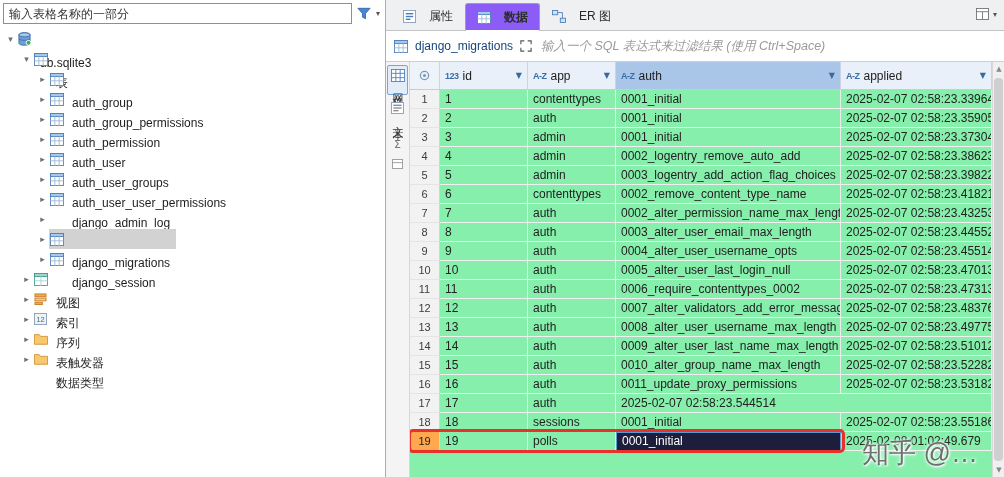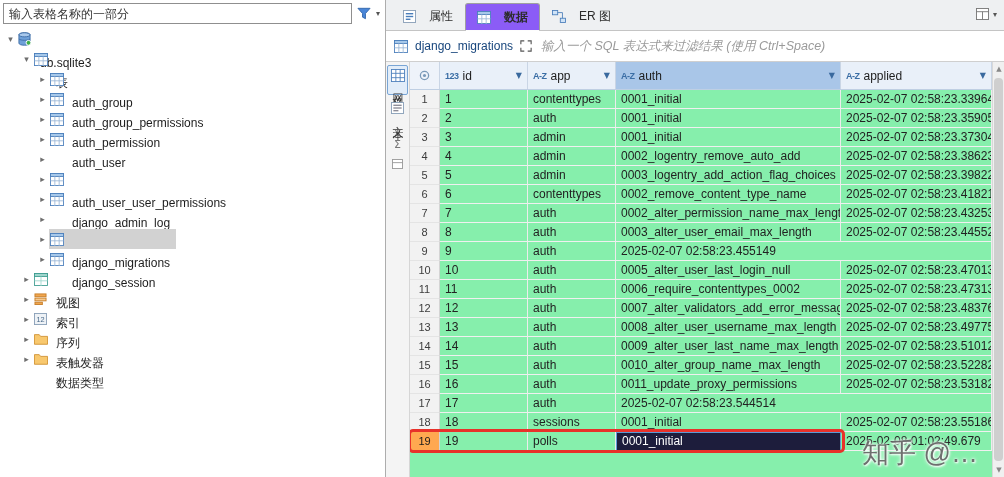--- a/index.html
+++ b/index.html
@@ -177,20 +177,32 @@
                 <line x1="5.5" y1="4" x2="5.5" y2="15" stroke="#9bb8d8"></line>
                 <line x1="10.5" y1="4" x2="10.5" y2="15" stroke="#9bb8d8"></line>
                 <line x1="0.5" y1="9" x2="15.5" y2="9" stroke="#9bb8d8"></line>
               </svg>
             </span>
             <span class="tree-label">auth_user</span>
           </span>
         </div>
         <div class="tree-row" style="padding-left: 36px;">
           <span class="caret">▸</span>
+          <span class="row-content">
+            <span class="tree-icon">
+              <svg width="14" height="13" viewBox="0 0 16 15">
+                <rect x="0.5" y="0.5" width="15" height="14" fill="#fff" stroke="#4a7ebb"></rect>
+                <rect x="0.5" y="0.5" width="15" height="3.5" fill="#a6c8ea" stroke="#4a7ebb"></rect>
+                <line x1="5.5" y1="4" x2="5.5" y2="15" stroke="#9bb8d8"></line>
+                <line x1="10.5" y1="4" x2="10.5" y2="15" stroke="#9bb8d8"></line>
+                <line x1="0.5" y1="9" x2="15.5" y2="9" stroke="#9bb8d8"></line>
+              </svg>
+            </span>
+            <span class="tree-label">auth_user_groups</span>
+          </span>
         </div>
         <div class="tree-row" style="padding-left: 36px;">
           <span class="caret">▸</span>
           <span class="row-content">
             <span class="tree-icon">
               <svg width="14" height="13" viewBox="0 0 16 15">
                 <rect x="0.5" y="0.5" width="15" height="14" fill="#fff" stroke="#4a7ebb"></rect>
                 <rect x="0.5" y="0.5" width="15" height="3.5" fill="#a6c8ea" stroke="#4a7ebb"></rect>
                 <line x1="5.5" y1="4" x2="5.5" y2="15" stroke="#9bb8d8"></line>
                 <line x1="10.5" y1="4" x2="10.5" y2="15" stroke="#9bb8d8"></line>
@@ -503,20 +515,21 @@
               <div class="num-cell">8</div>
               <div class="g-cell c-id">8</div>
               <div class="g-cell c-app">auth</div>
               <div class="g-cell c-name">0003_alter_user_email_max_length</div>
               <div class="g-cell c-applied">2025-02-07 02:58:23.445526</div>
             </div>
             <div class="g-row">
               <div class="num-cell">9</div>
               <div class="g-cell c-id">9</div>
               <div class="g-cell c-app">auth</div>
+              <div class="g-cell c-name">0004_alter_user_username_opts</div>
               <div class="g-cell c-applied">2025-02-07 02:58:23.455149</div>
             </div>
             <div class="g-row">
               <div class="num-cell">10</div>
               <div class="g-cell c-id">10</div>
               <div class="g-cell c-app">auth</div>
               <div class="g-cell c-name">0005_alter_user_last_login_null</div>
               <div class="g-cell c-applied">2025-02-07 02:58:23.470139</div>
             </div>
             <div class="g-row">

